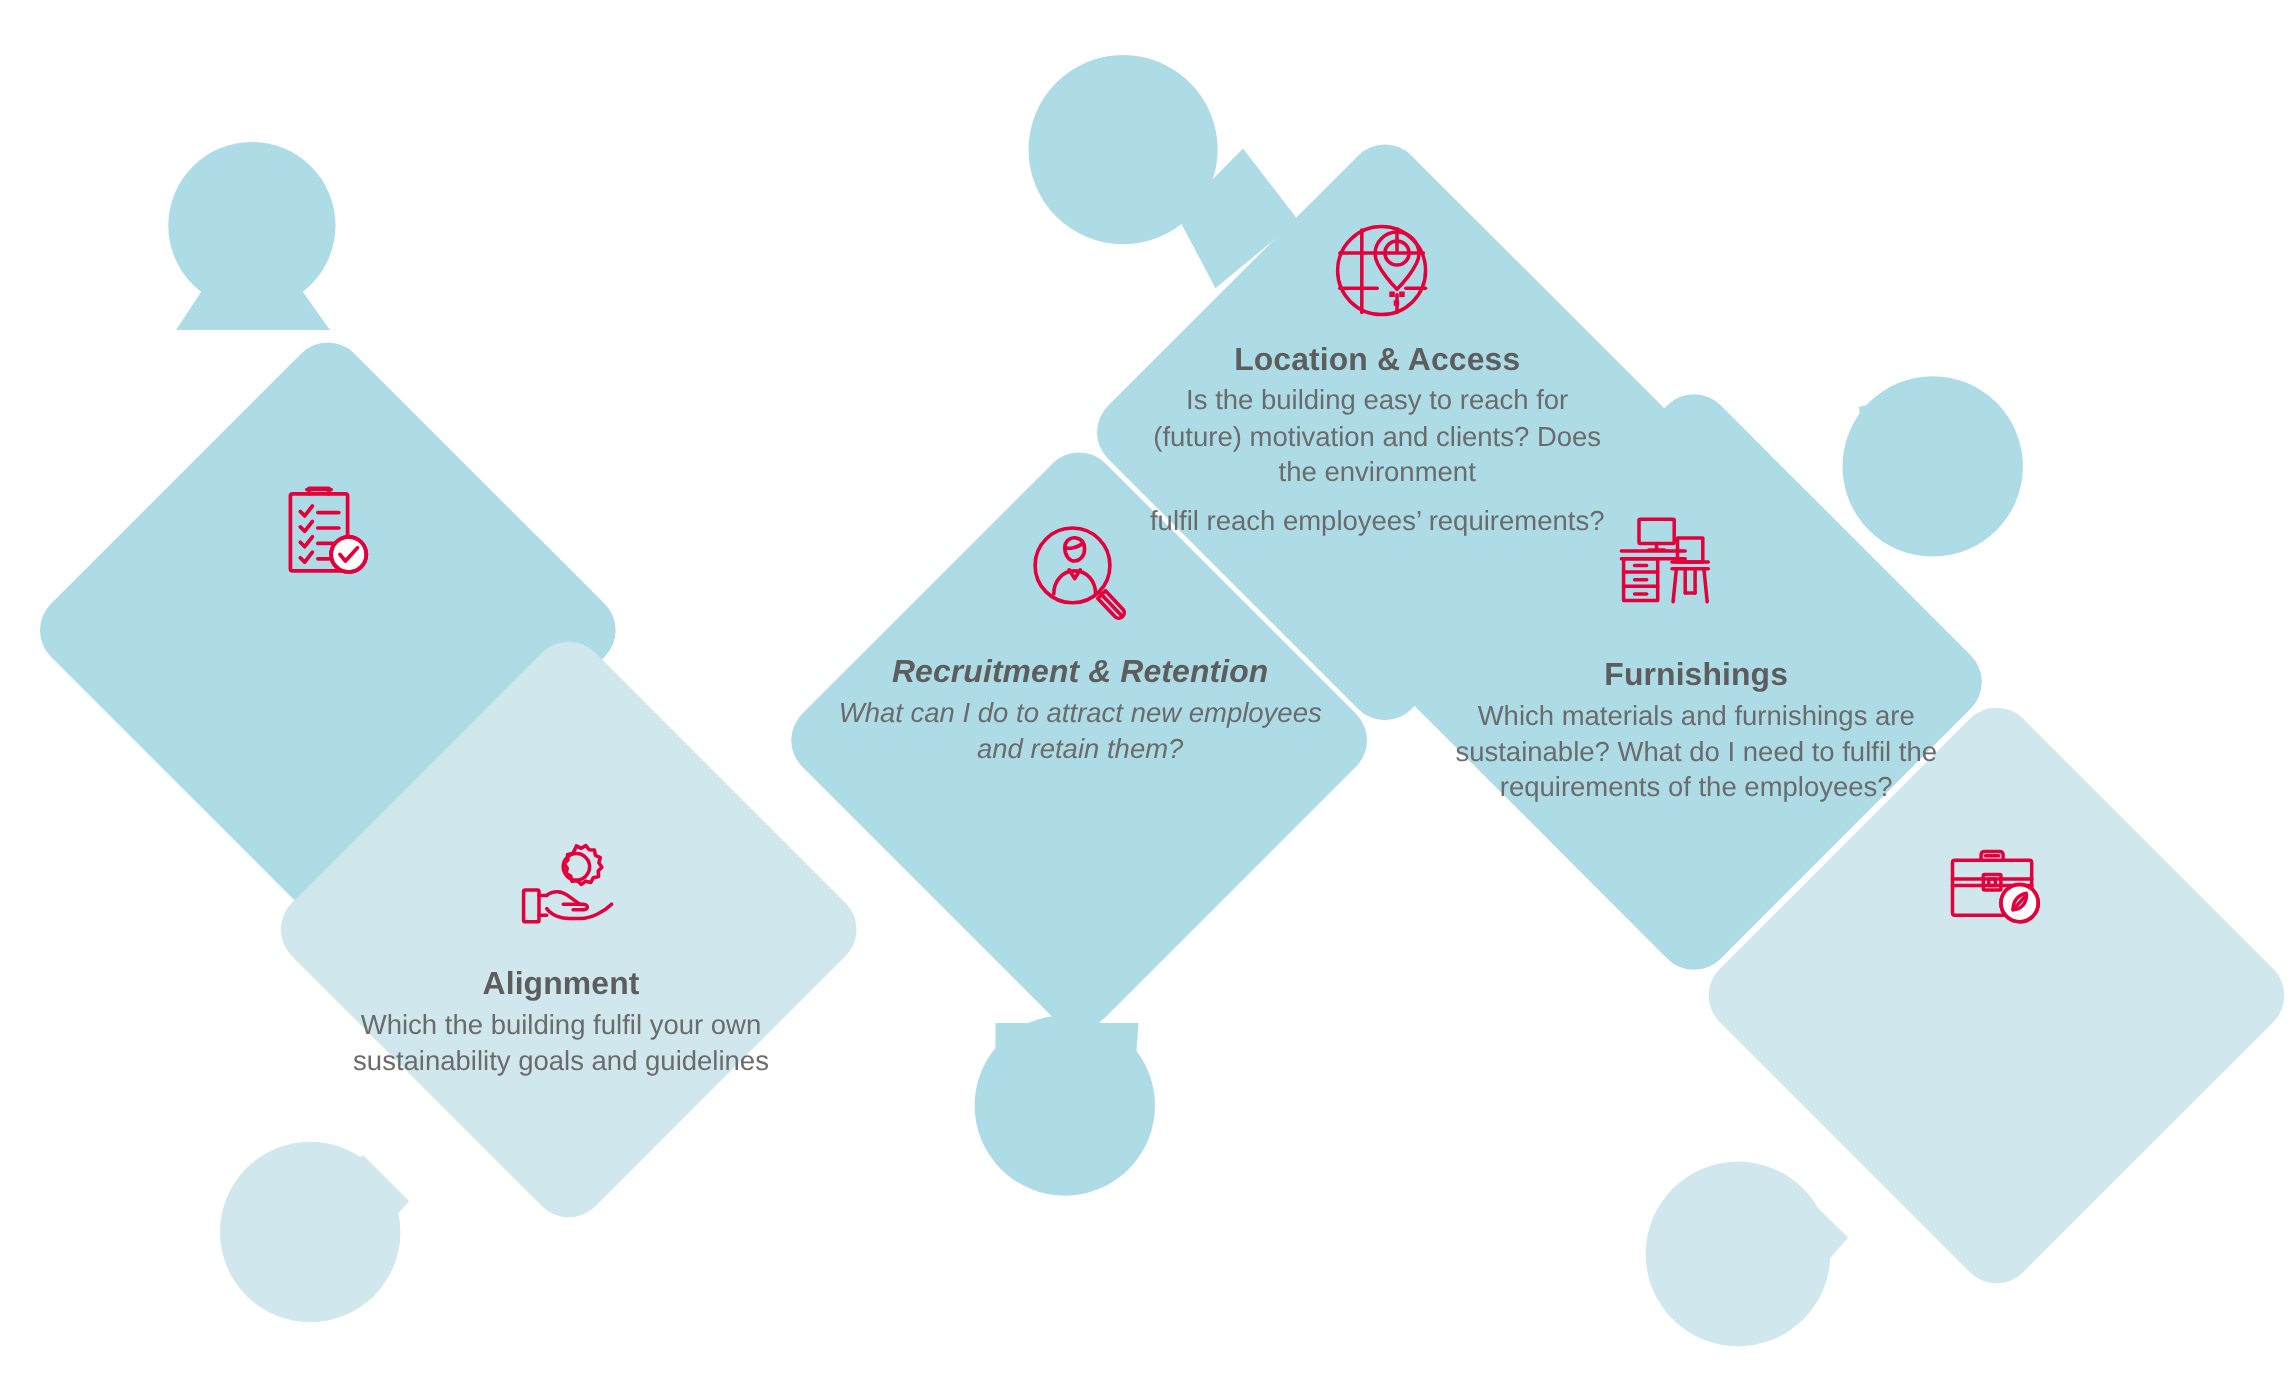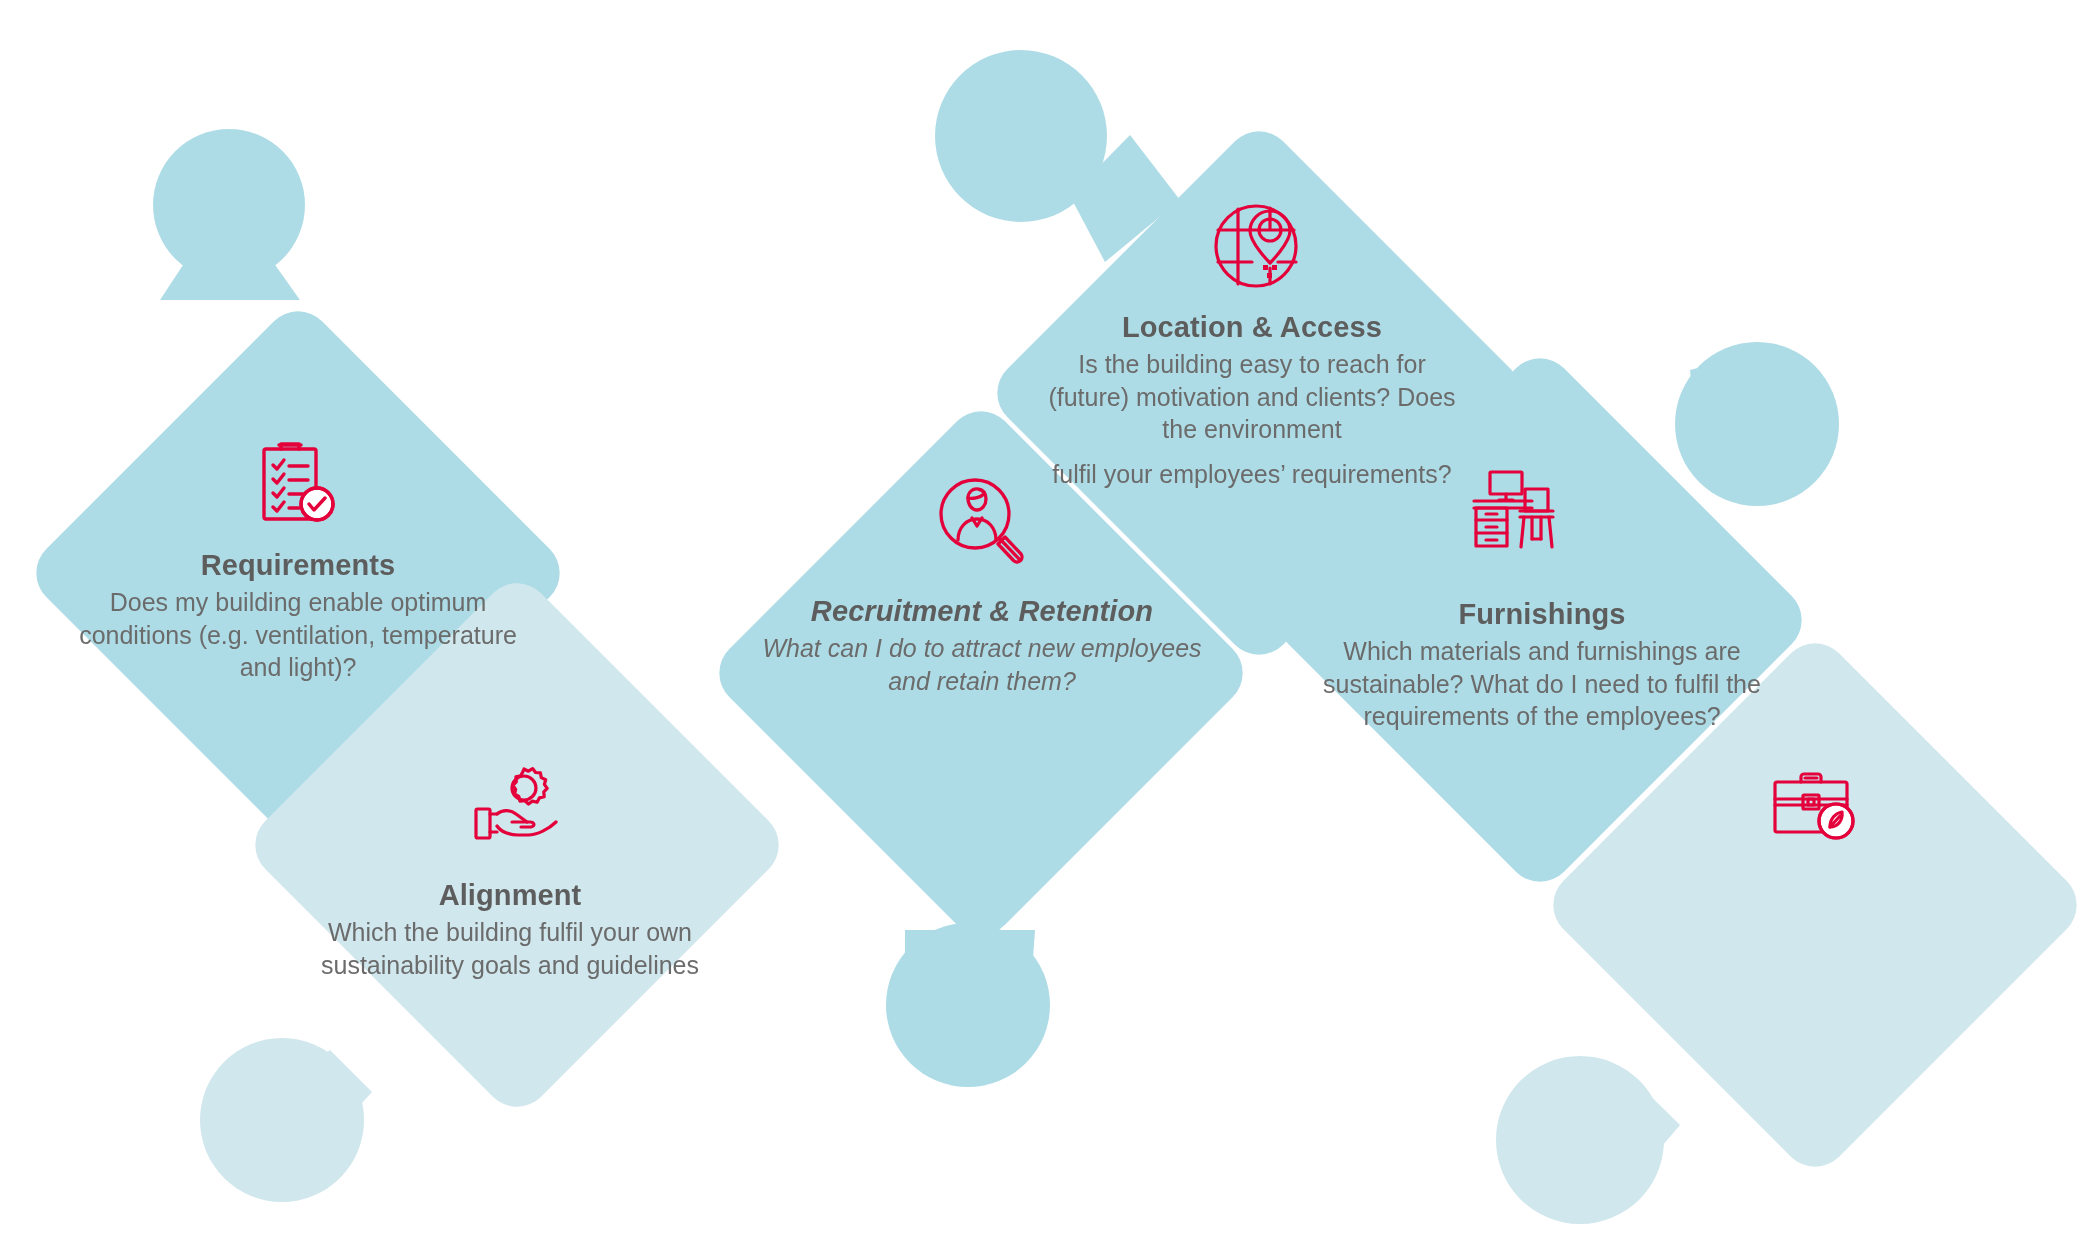--- a/index.html
+++ b/index.html
@@ -136,35 +136,31 @@
       <g transform="translate(1815,905) rotate(45)">
         <rect x="-195" y="-195" width="390" height="390" rx="34" ry="34" fill="#cfe7ed"></rect>
       </g>
 
       <circle cx="1580" cy="1140" r="84" fill="#cfe7ed"></circle>
       <path d="M 1622 1068 L 1680 1125 L 1620 1195 L 1550 1135 Z" fill="#cfe7ed"></path>
     </g>
 
   </svg>
 
-  <div class="piece-text" style="left:78px; top:548px; width:440px;">
-    <p class="piece-title">Requirements</p>
-    <p class="piece-body">Does my building enable optimum conditions (e.g. ventilation, temperature and light)?</p>
-  </div>
 
   <div class="piece-text" style="left:300px; top:878px; width:420px;">
     <p class="piece-title">Alignment</p>
     <p class="piece-body">Which the building fulfil your own sustainability goals and guidelines</p>
   </div>
 
   <div class="piece-text" style="left:1042px; top:310px; width:420px;">
     <p class="piece-title">Location &amp; Access</p>
     <p class="piece-body">
       <span>Is the building easy to reach for (future) motivation and clients? Does the environment</span>
-      <span class="para2">fulfil your employees’ requirements?</span>
+      <span class="para2">fulfil reach employees’ requirements?</span>
     </p>
   </div>
 
   <div class="piece-text" style="left:762px; top:594px; width:440px;font-style:italic;">
     <p class="piece-title">Recruitment &amp; Retention</p>
     <p class="piece-body">What can I do to attract new employees and retain them?</p>
   </div>
 
   <div class="piece-text" style="left:1322px; top:597px; width:440px;">
     <p class="piece-title">Furnishings</p>

